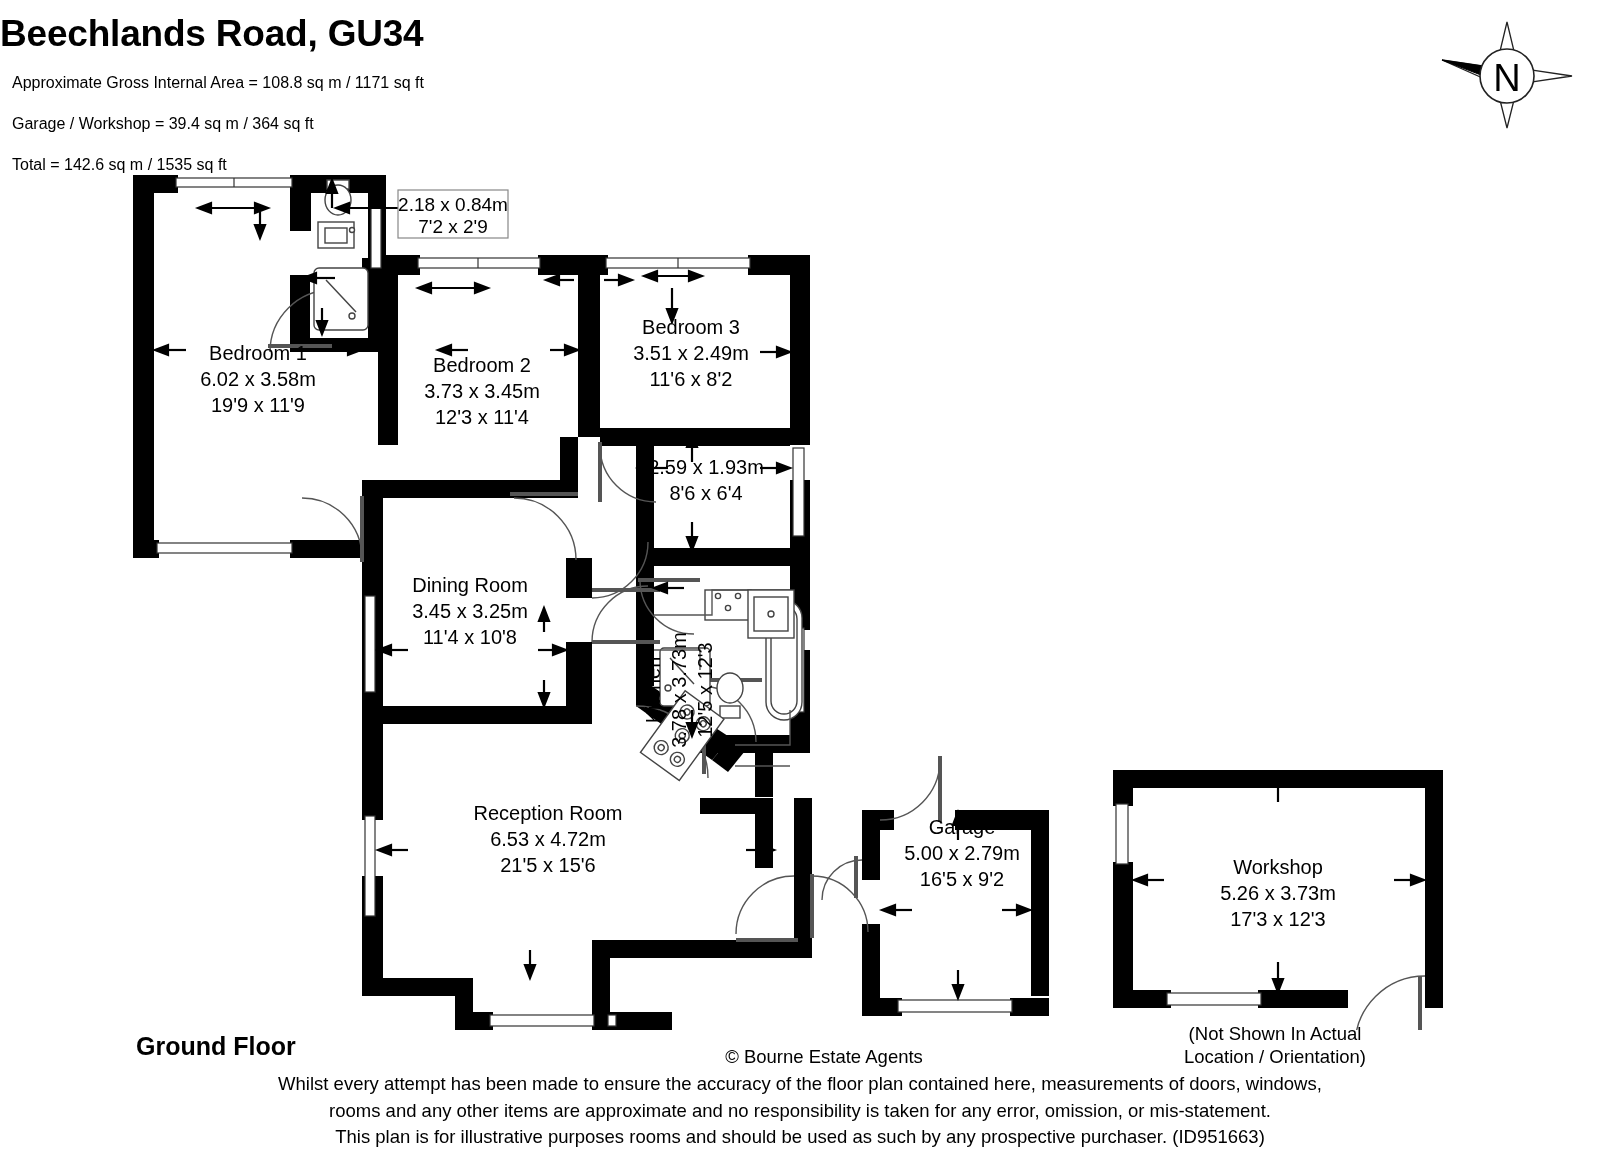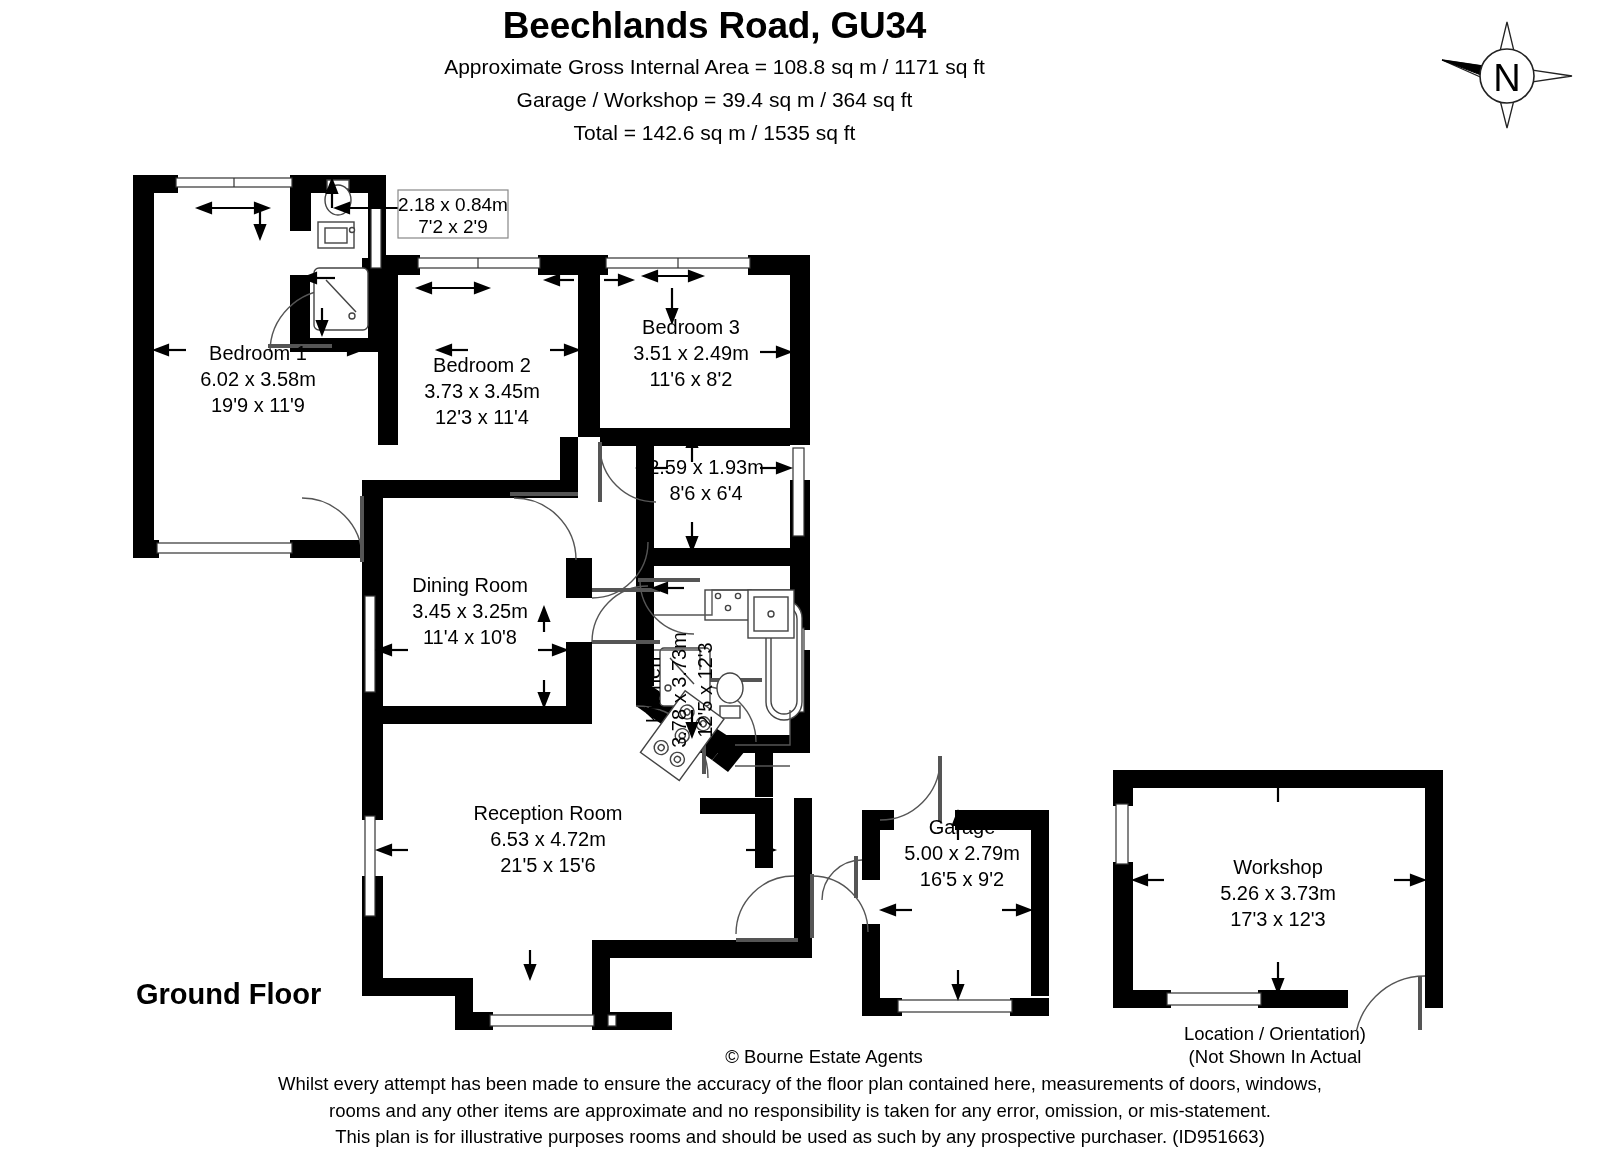--- a/index.html
+++ b/index.html
@@ -13,56 +13,55 @@
     font-family: "Liberation Sans", sans-serif;
     color: #000000;
     position: relative;
     overflow: hidden;
   }
   .page { position: relative; width: 1600px; height: 1164px; }
 
   
   .header {
     position: absolute;
-    left: 0; top: 4px;
+    left: 0; top: 12px;
     width: 1429px;
-    text-align: center;
   }
   .title {
     font-size: 37px;
     font-weight: bold;
     letter-spacing: -0.2px;
     line-height: 44px;
     margin: 0 0 4px 0;
   }
   .subline {
-    font-size: 21px;
+    font-size: 16px;
     line-height: 29px;
-    margin: 4px;
+    margin: 12px;
   }
 
   
   .compass {
     position: absolute;
     left: 1432px; top: 18px;
     width: 150px; height: 112px;
   }
 
   
   .plan {
     position: absolute;
     left: 0; top: 150px;
     width: 1600px; height: 880px;
   }
 
   
   .floor-name {
     position: absolute;
-    left: 136px; top: 978px;
-    font-size: 29px;
+    left: 136px; top: 1032px;
+    font-size: 25px;
     font-weight: bold;
   }
 
   
   .workshop-note {
     position: absolute;
     left: 1110px; top: 1022px;
     width: 330px;
     text-align: center;
     font-size: 18.5px;
@@ -590,22 +589,22 @@
         <text class="rm-name" x="1278" y="724" text-anchor="middle">Workshop</text>
         <text class="rm-dim" x="1278" y="750" text-anchor="middle">5.26 x 3.73m</text>
         <text class="rm-dim" x="1278" y="776" text-anchor="middle">17'3 x 12'3</text>
       </g>
     </g>
   </svg>
 
   <div class="floor-name">Ground Floor</div>
 
   <div class="workshop-note">
+    <div>(Not Shown In Actual</div>
     <div>Location / Orientation)</div>
-    <div>(Not Shown In Actual</div>
   </div>
 
   <div class="footer">
     <div class="copyright">© Bourne Estate Agents</div>
     <div class="disclaimer-line">Whilst every attempt has been made to ensure the accuracy of the floor plan contained here, measurements of doors, windows,</div>
     <div class="disclaimer-line">rooms and any other items are approximate and no responsibility is taken for any error, omission, or mis-statement.</div>
     <div class="disclaimer-line">This plan is for illustrative purposes rooms and should be used as such by any prospective purchaser. (ID951663)</div>
   </div>
 
 </div>

